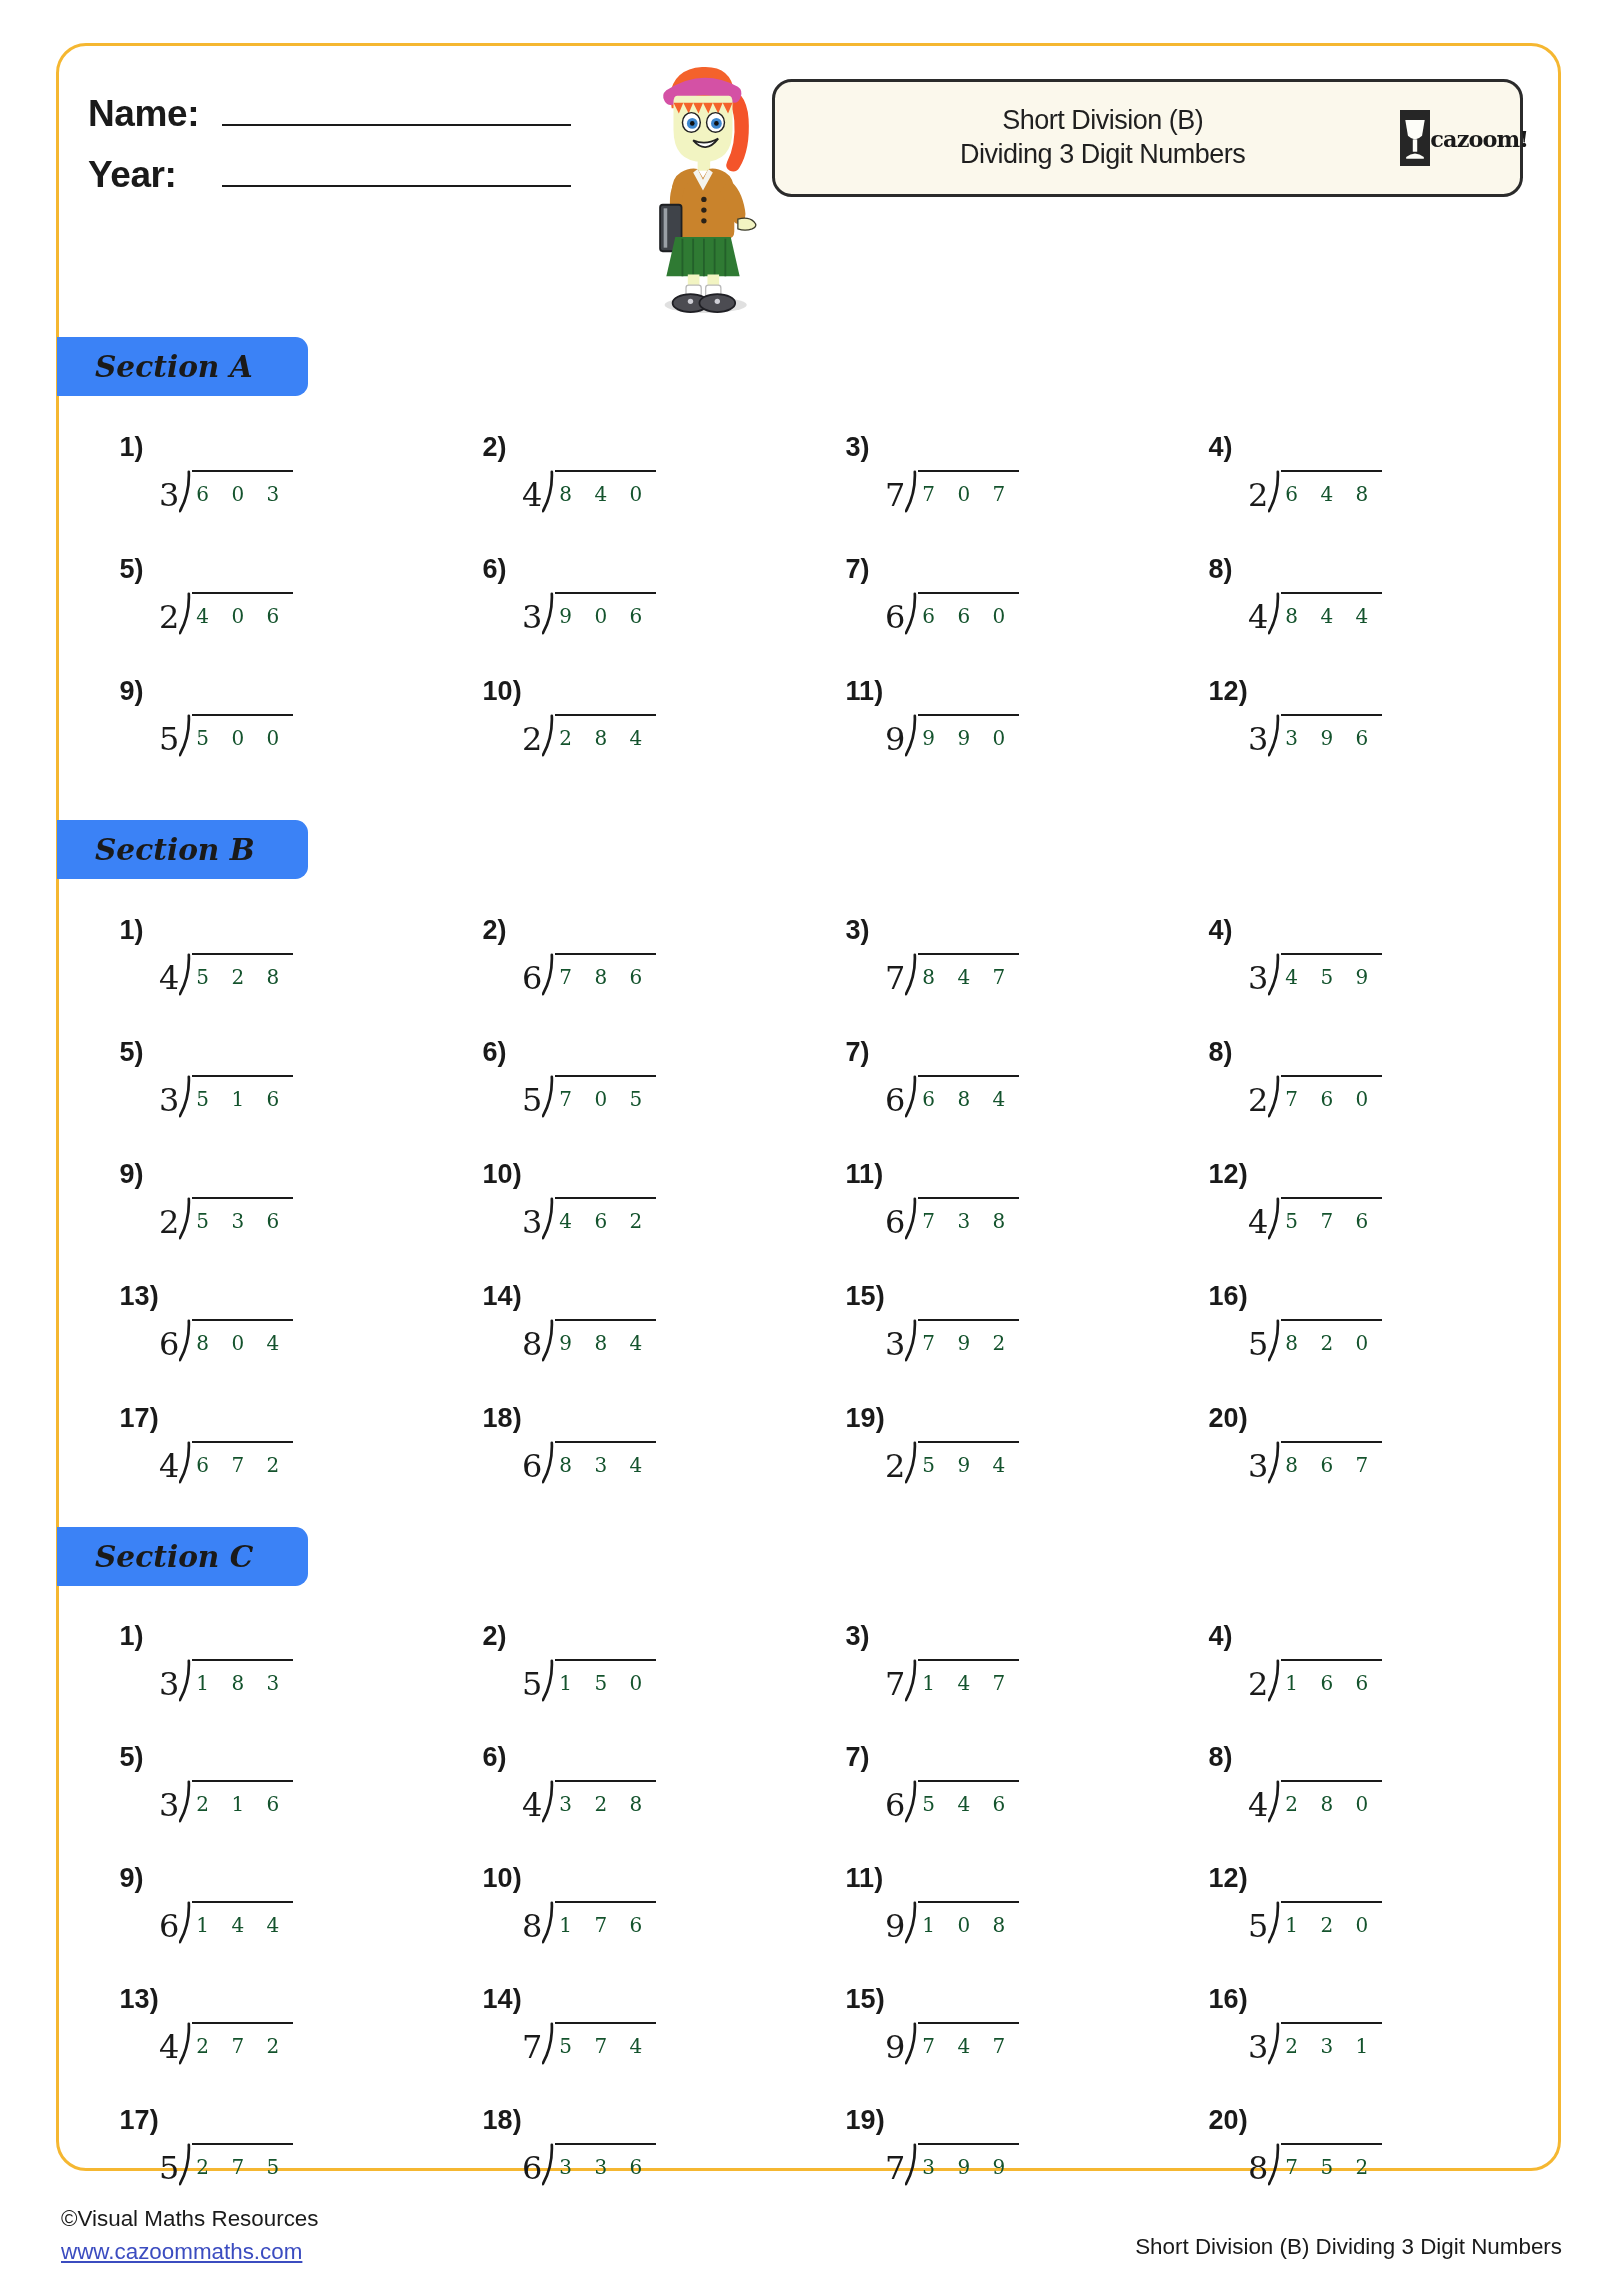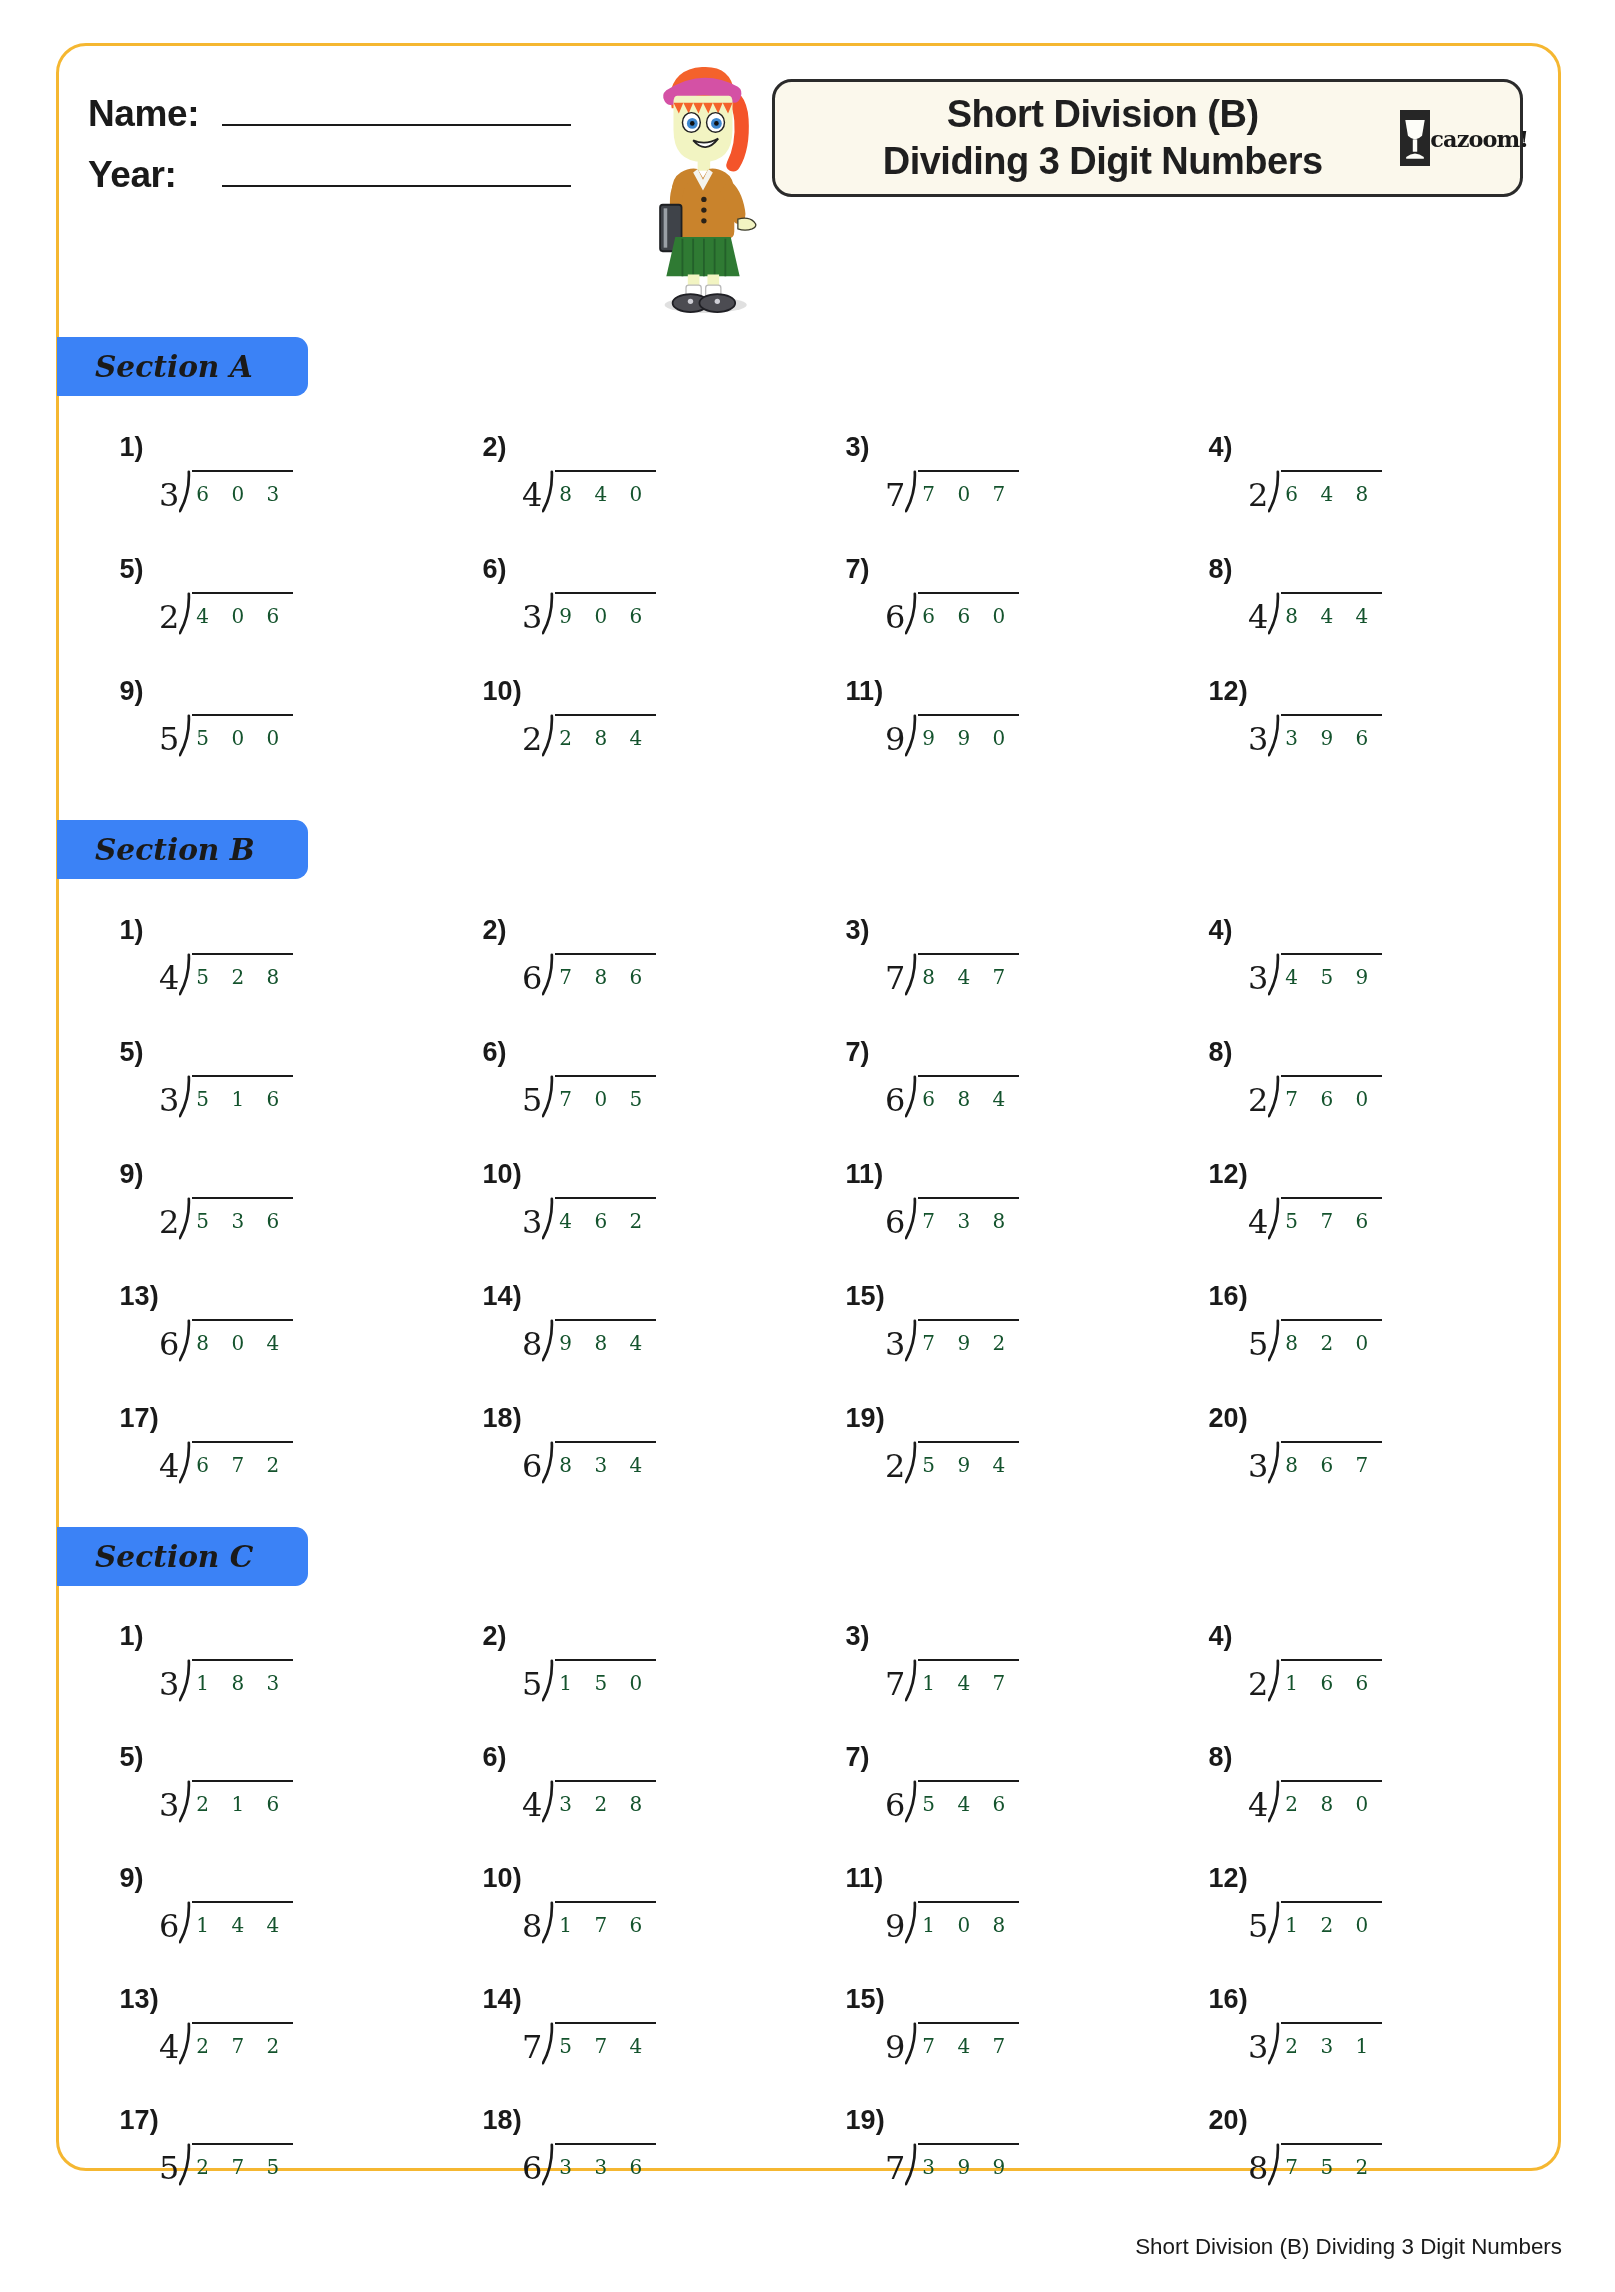--- a/index.html
+++ b/index.html
@@ -64,22 +64,22 @@
     border: 3.6px solid #2b2b2b;
     border-radius: 19.7px;
     display: flex;
     align-items: center;
     padding: 0 19.7px 0 30px;
   }
   #title-text {
     flex: 1;
     text-align: center;
     font-family: "Liberation Sans", sans-serif;
-    font-weight: bold;
-    font-size: 38px;
+    font-weight: normal;
+    font-size: 27px;
     line-height: 1.25;
     color: #1f1f1f;
     letter-spacing: -0.5px;
   }
   #title-text div { white-space: nowrap; }
 
   
   #logo { width: 100px; display: flex; flex-direction: row; align-items: center; }
   #logo-mark {
     width: 50px; height: 56px;
@@ -917,15 +917,19 @@
           <svg width="12.5" height="43" viewBox="0 0 14 48">
             <path d="M1 46 Q12 26 11 2" stroke="#1a1a1a" stroke-width="3" fill="none" stroke-linecap="round"></path>
           </svg>
         </span>
         <span class="dividend">7 5 2</span>
       </div>
     </div>
   </div>
 
 <div id="footer">
+  <div id="footer-left">
+    <span>©Visual Maths Resources</span>
+    <a id="footer-url" href="#">www.cazoommaths.com</a>
+  </div>
   <div id="footer-right">Short Division (B) Dividing 3 Digit Numbers</div>
 </div>
 
 
 </body></html>

